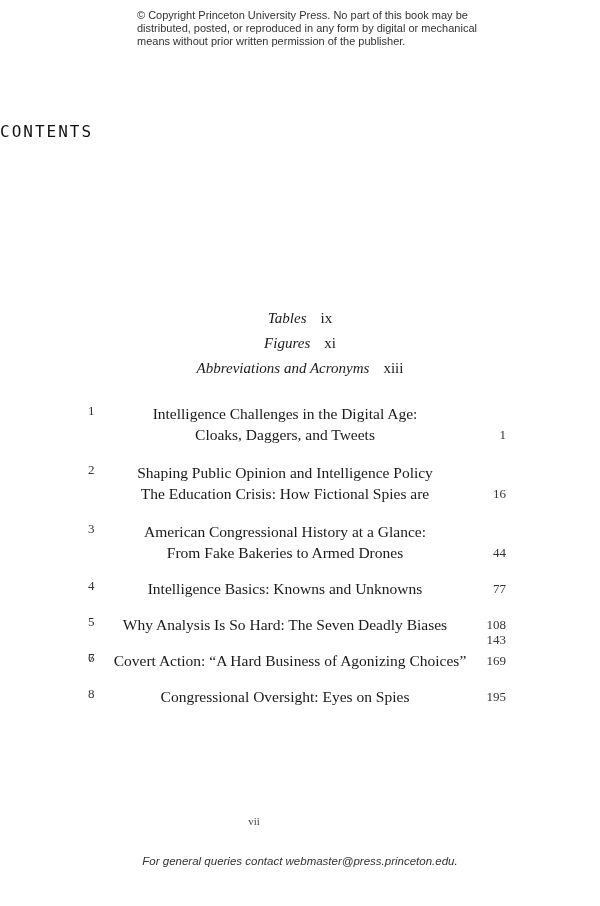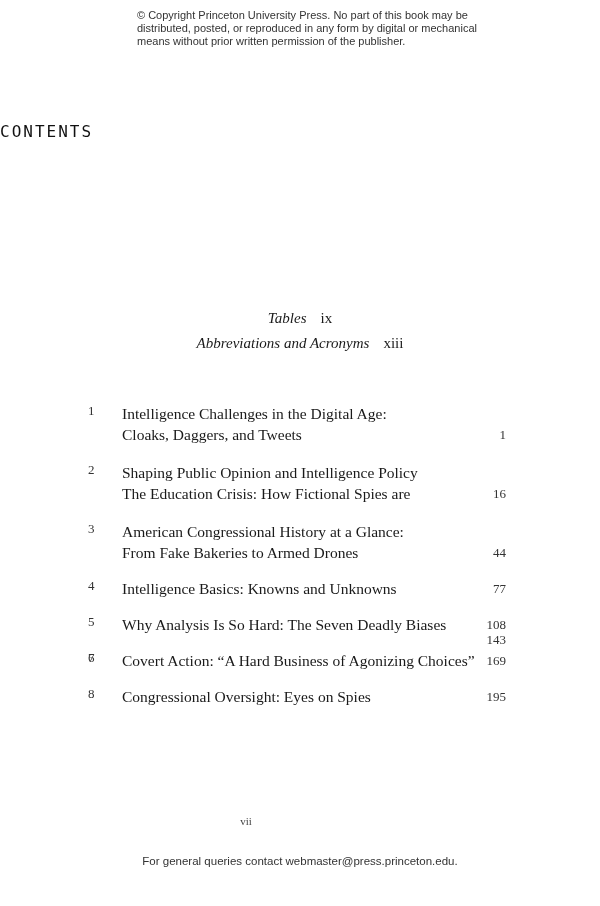--- a/index.html
+++ b/index.html
@@ -26,43 +26,46 @@
     .fm-page { margin-left: 14px; }
     .toc {
       position: absolute; left: 88px; top: 403px; width: 418px;
       font-family: "Liberation Serif", serif; font-size: 15.5px; color: #1a1a1a;
     }
     .entry { position: relative; }
     .entry-num {
       position: absolute; left: 0; width: 12px; text-align: left;
       font-size: 13px; color: #333;
     }
-    .entry-title { margin-left: 34px; width: 350px; line-height: 21px; }
+    .entry-title { margin-left: 22px; width: 350px; line-height: 21px; text-align: center; }
     .entry-page {
       position: absolute; right: 0; bottom: 0; font-size: 13px; line-height: 21px; color: #333;
     }
     .folio {
-      position: absolute; left: 0; width: 492px; top: 815px; text-align: center;
+      position: absolute; left: 8px; width: 492px; top: 815px; text-align: center;
       font-family: "Liberation Serif", serif; font-size: 11px; color: #444;
     }
     .footer {
       position: absolute; left: 0; width: 600px; top: 855px; text-align: center;
-      font-family: "Liberation Sans", sans-serif; font-size: 11.5px; color: #333;
+      font-family: "Liberation Sans", sans-serif; font-size: 11.5px; color: #333; font-style: italic;
     }
   </style>
 </head>
 <body>
 
 <div class="copyright">© Copyright Princeton University Press. No part of this book may be distributed, posted, or reproduced in any form by digital or mechanical means without prior written permission of the publisher.</div>
 
 <div class="contents-title">CONTENTS</div>
 
 <div class="front-matter">
   <div class="fm-row">
     <span class="fm-label">Tables</span><span class="fm-page">ix</span>
+  </div>
+  <div class="fm-row">
+    <span class="fm-label">Figures</span><span class="fm-page">xi</span>
   </div>
   <div class="fm-row">
     <span class="fm-label">Abbreviations and Acronyms</span><span class="fm-page">xiii</span>
   </div>
 </div>
 
 <div class="toc">
   <div class="entry" style="margin-bottom:17px">
     <span class="entry-num" style="top:0">1</span>
     <div class="entry-title">

